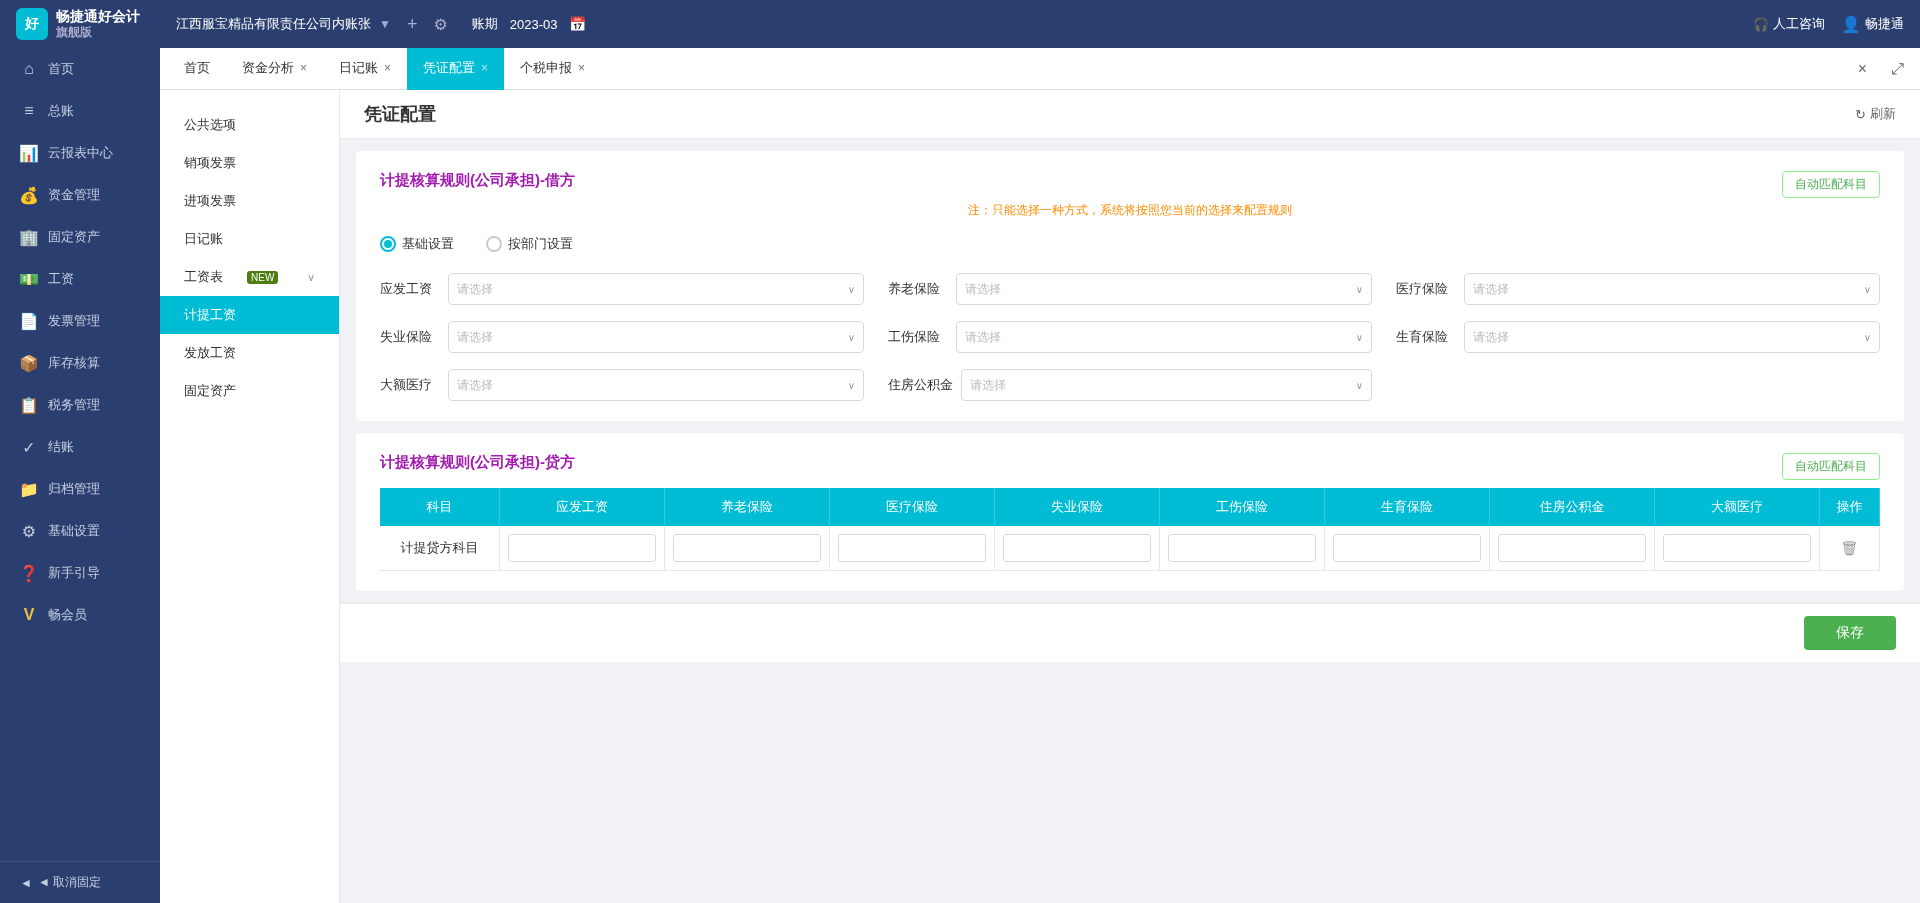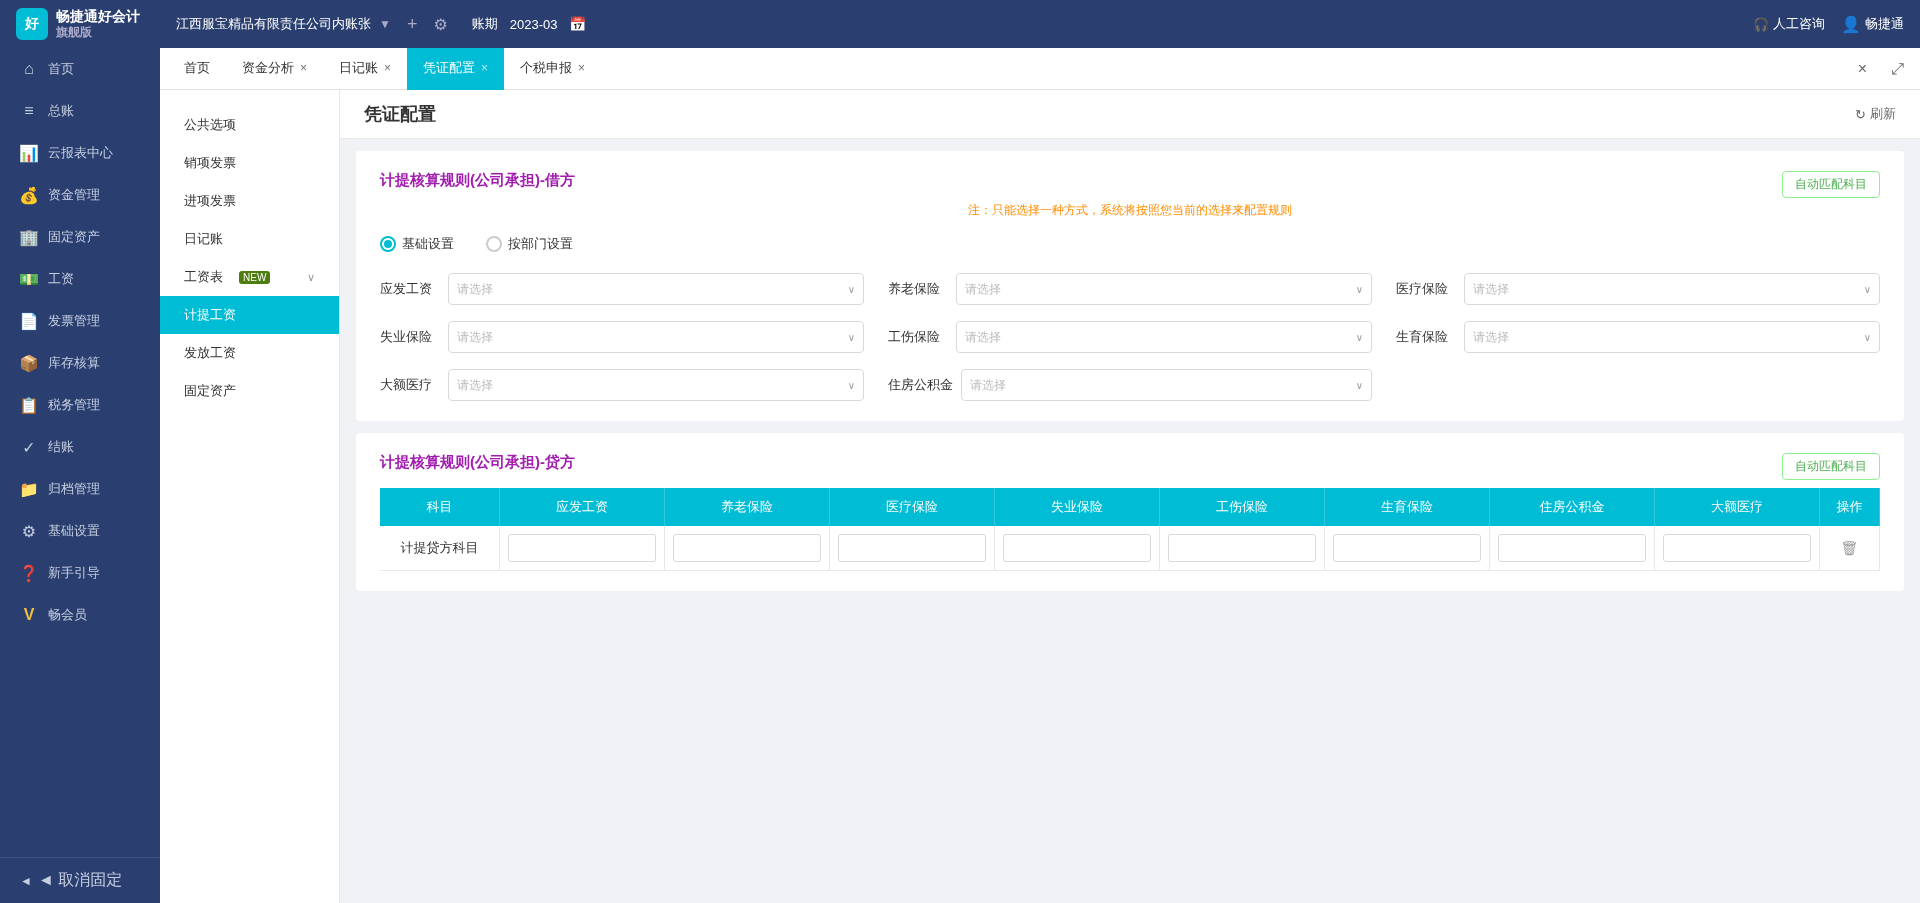--- a/index.html
+++ b/index.html
@@ -486,21 +486,21 @@
     <div class="sidebar-item">
       <span class="sidebar-icon">❓</span>
       <span>新手引导</span>
     </div>
     <div class="sidebar-item">
       <span class="sidebar-icon" style="color:#f0c040;font-weight:bold;">V</span>
       <span>畅会员</span>
     </div>
     <div class="sidebar-bottom">
       <span>◄</span>
-      <span style="font-size:16px;">◄ 取消固定</span>
+      <span style="font-size:12px;">◄ 取消固定</span>
     </div>
   </div>
 
   <div class="content-area">
 
     <div class="tab-bar">
       <div class="tab-item">
         <span>首页</span>
       </div>
       <div class="tab-item">
@@ -534,21 +534,21 @@
         <div class="left-nav-item">
           <span>销项发票</span>
         </div>
         <div class="left-nav-item">
           <span>进项发票</span>
         </div>
         <div class="left-nav-item">
           <span>日记账</span>
         </div>
         <div class="left-nav-group">
-          <div style="display:flex;align-items:center;gap:12px;">
+          <div style="display:flex;align-items:center;gap:20px;">
             <span>工资表</span>
             <span class="new-badge">NEW</span>
           </div>
           <span style="font-size:11px;color:#999;">∨</span>
         </div>
         <div class="left-nav-item sub active">
           <span>计提工资</span>
         </div>
         <div class="left-nav-item sub">
           <span>发放工资</span>
@@ -713,17 +713,20 @@
               <div class="table-cell-data">
                 <input class="table-input" type="text" style="">
               </div>
               <div class="table-cell-data" style="justify-content:center;cursor:pointer;">
                 <span style="color:#999;font-size:14px;">🗑</span>
               </div>
             </div>
           </div>
         </div>
 
+        <div class="save-area">
+          <button class="save-btn">保存</button>
+        </div>
 
       </div>
     </div>
   </div>
 </div>
 
 </body></html>

